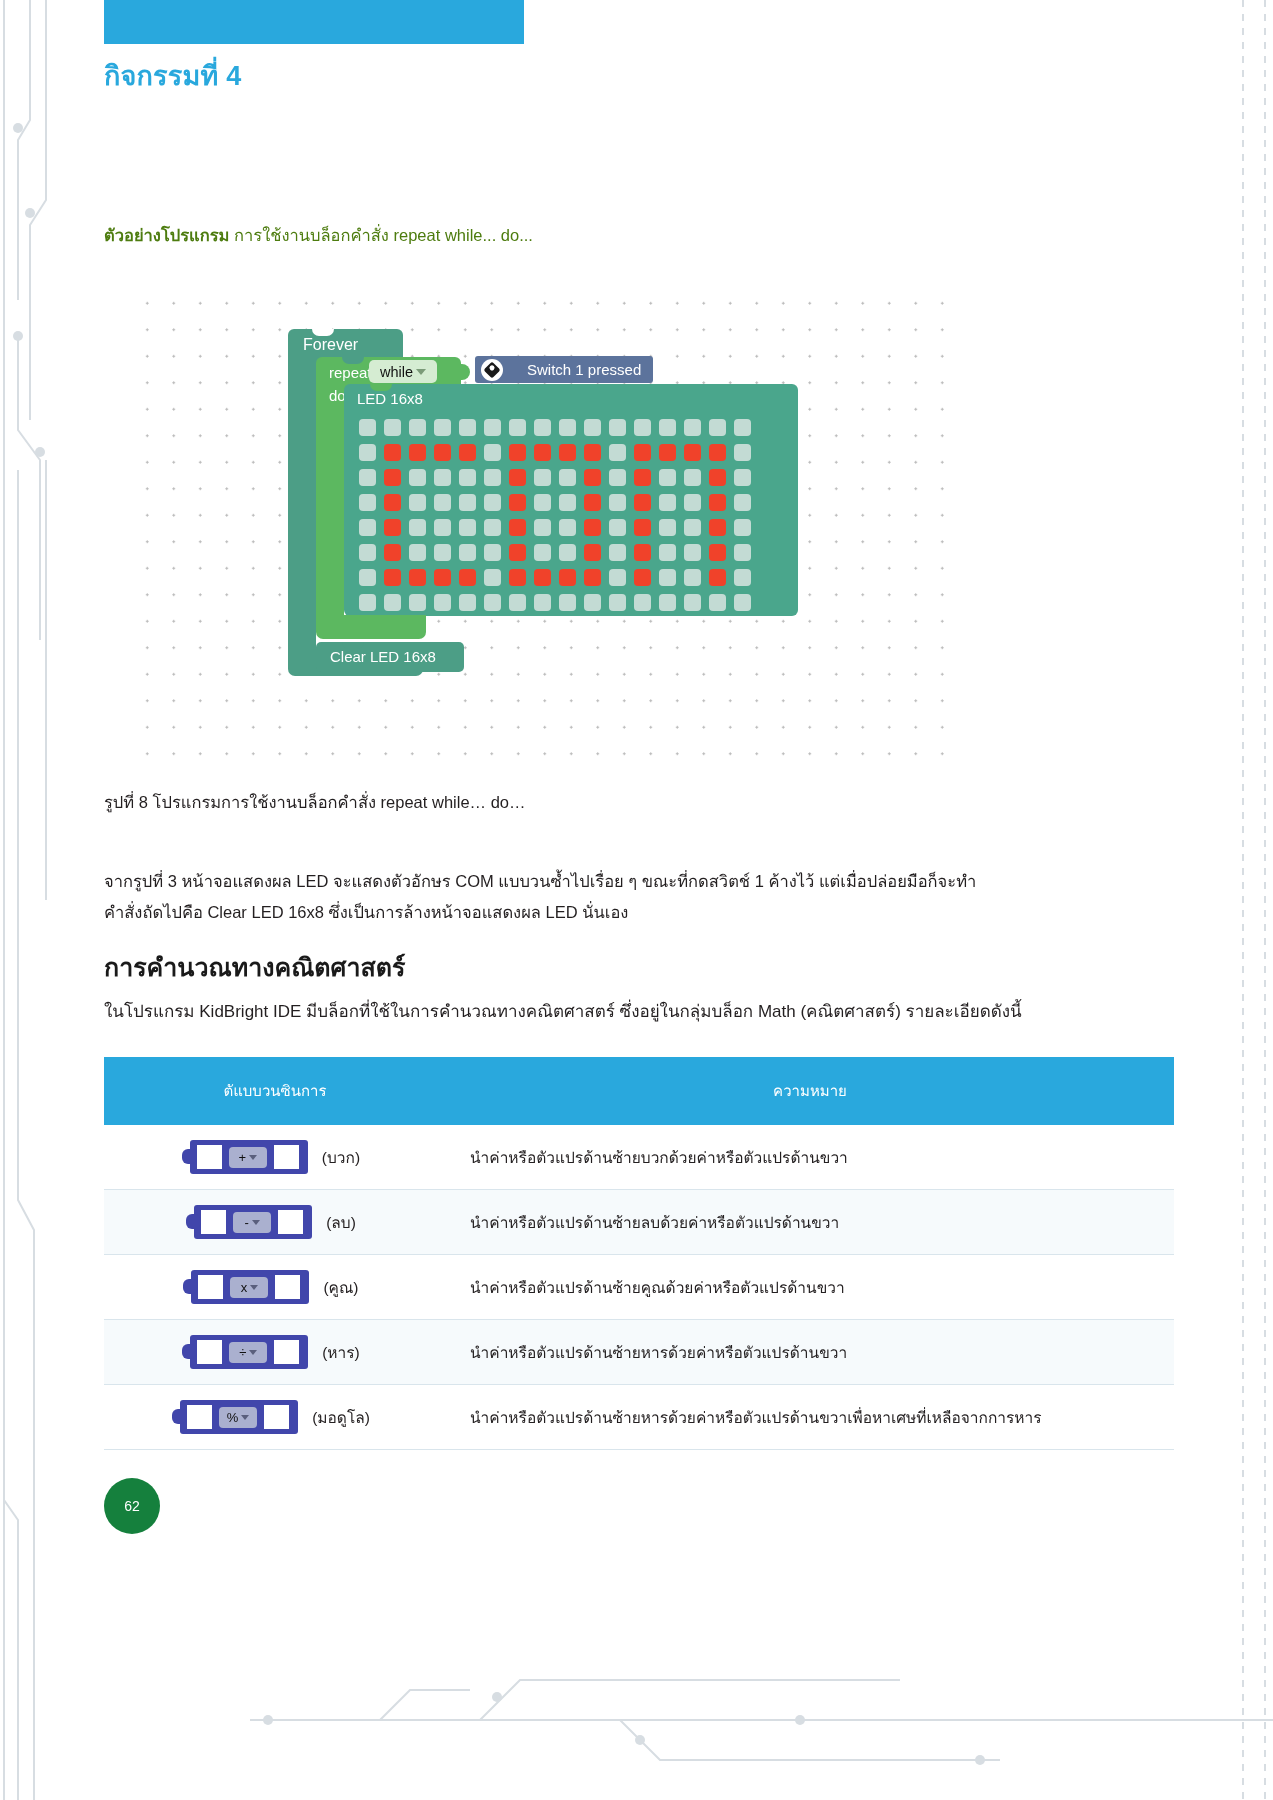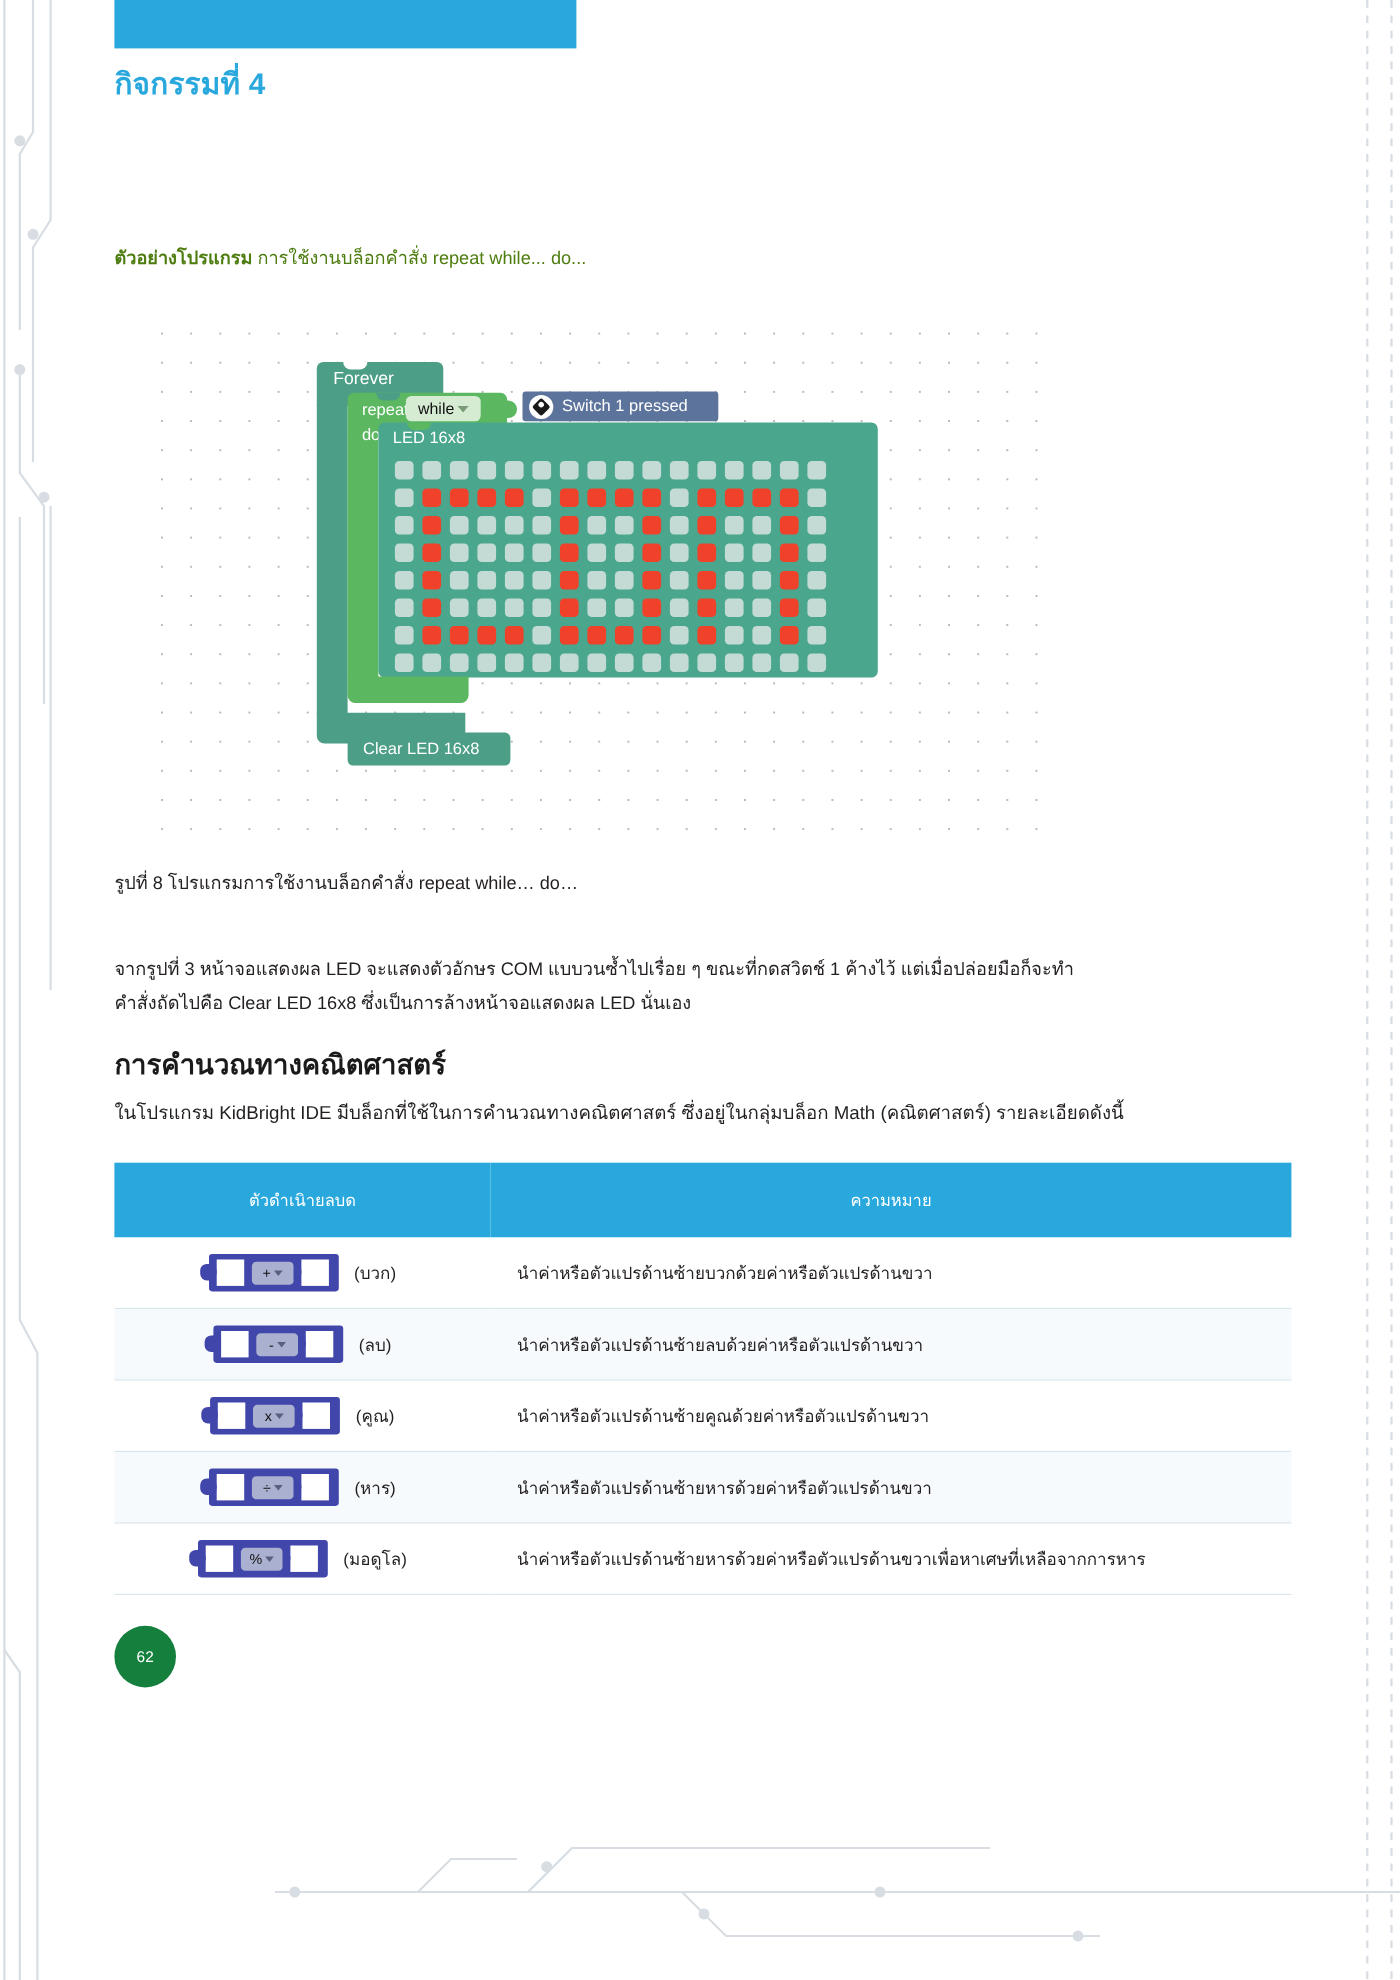--- a/index.html
+++ b/index.html
@@ -87,39 +87,39 @@
     display:flex;align-items:center;justify-content:center;flex:none;
   }
   .switch-icon .gem{
     width:12px;height:12px;background:#1a1a1a;transform:rotate(45deg);border-radius:2px;
     position:relative;
   }
   .switch-icon .gem:after{
     content:"";position:absolute;left:2px;top:2px;width:5px;height:5px;
     background:#ffffff;border-radius:50%;
   }
-  .switch-label{color:#ffffff;font-size:15px;margin-left:8px;}
+  .switch-label{color:#ffffff;font-size:15px;margin-left:24px;}
 
   
   .led-blk{
     left:216px;top:100px;width:454px;height:232px;background:#4aa68c;
     border-radius:6px;
   }
   .led-title{position:absolute;left:13px;top:6px;color:#ffffff;font-size:15px;}
   .led-grid{
     position:absolute;left:11px;top:31px;
     display:grid;grid-template-columns:repeat(16,25px);grid-auto-rows:25px;
   }
   .led{width:17px;height:17px;border-radius:4px;margin:4px;}
   .led.off{background:#c3dbd4;}
   .led.on{background:#f0422a;}
 
   
   .clear-blk{
-    left:188px;top:358px;width:148px;height:30px;background:#4c9e86;border-radius:5px;margin-top:24px;
+    left:188px;top:358px;width:148px;height:30px;background:#4c9e86;border-radius:5px;
   }
   .clear-label{position:absolute;left:14px;top:6px;color:#ffffff;font-size:15px;}
 
   
   .caption{
     position:absolute;left:104px;top:789px;width:900px;
     font-size:16.5px;color:#231f20;
   }
 
   
@@ -414,21 +414,21 @@
 <div class="caption">รูปที่ 8 โปรแกรมการใช้งานบล็อกคำสั่ง repeat while… do…</div>
 
 <div class="para">จากรูปที่ 3 หน้าจอแสดงผล LED จะแสดงตัวอักษร COM แบบวนซ้ำไปเรื่อย ๆ ขณะที่กดสวิตช์ 1 ค้างไว้ แต่เมื่อปล่อยมือก็จะทำคำสั่งถัดไปคือ Clear LED 16x8 ซึ่งเป็นการล้างหน้าจอแสดงผล LED นั่นเอง</div>
 
 <div class="section-head">การคำนวณทางคณิตศาสตร์</div>
 <div class="section-intro">ในโปรแกรม KidBright IDE มีบล็อกที่ใช้ในการคำนวณทางคณิตศาสตร์ ซึ่งอยู่ในกลุ่มบล็อก Math (คณิตศาสตร์) รายละเอียดดังนี้</div>
 
 <table class="tbl">
   <thead>
     <tr>
-      <th class="c1">ตัวดำเนิายลบด</th>
+      <th class="c1">ตัแบบวนซินการ</th>
       <th class="c2">ความหมาย</th>
     </tr>
   </thead>
   <tbody>
       <tr>
         <td class="c1">
           <div class="op-cell-inner">
             <div class="mathblk">
               <div class="sock left"></div>
               <div class="opfield">

